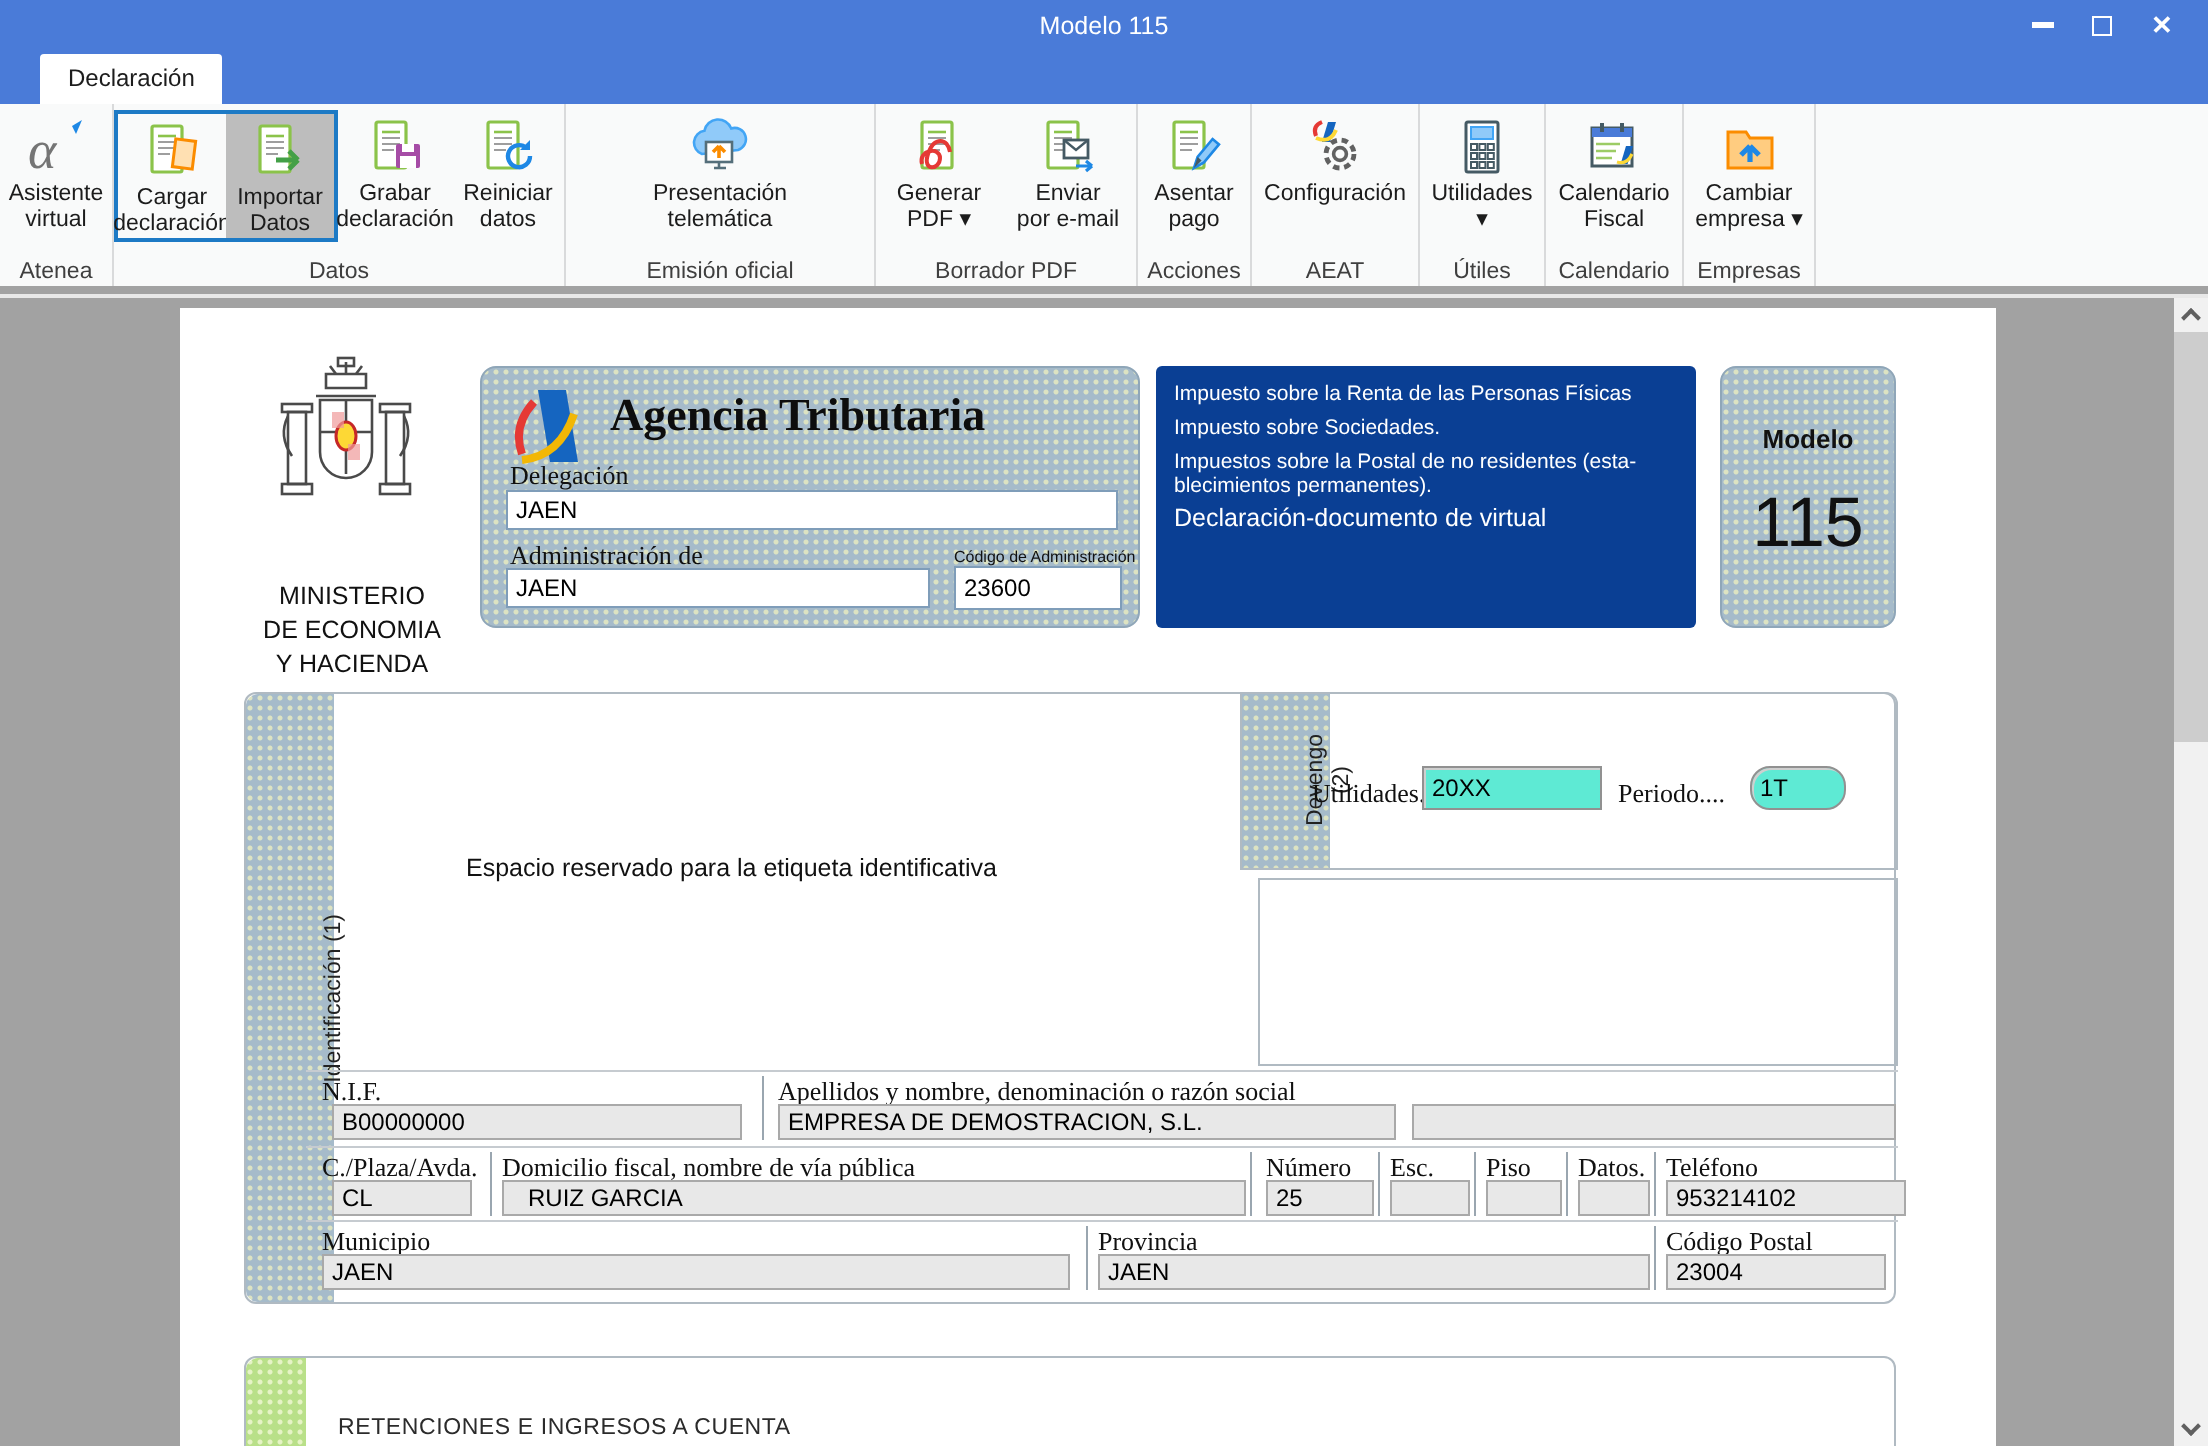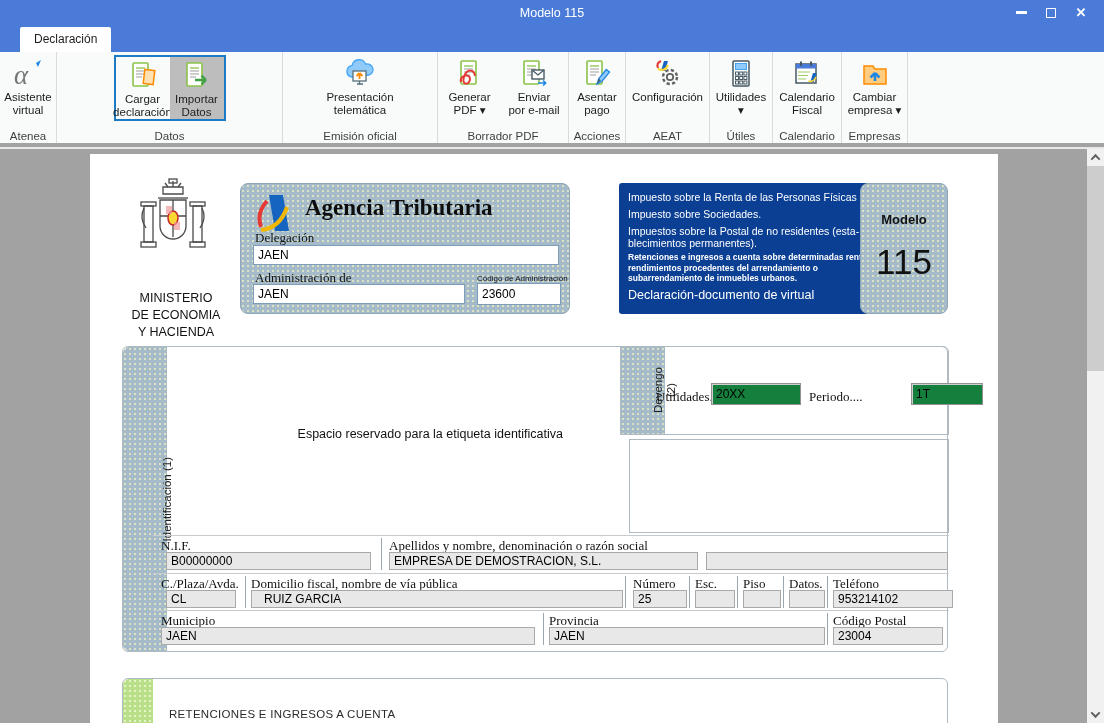--- a/index.html
+++ b/index.html
@@ -49,39 +49,39 @@
     background-size: 5px 5px; }
 
   
   .abs { position: absolute; }
   .ministry { font-size: 12.5px; line-height: 17px; color: #111; text-align: center; }
   .agency-box { border: 1px solid #8fa6b8; border-radius: 8px; }
   .agency-title { font-family: "Liberation Serif", serif; font-weight: bold; font-size: 23px; color: #0d0d0d; }
   .lbl { font-size: 13px; color: #111; font-family: Liberation Serif, serif; }
   .lbl-sm { font-size: 8px; color: #111; }
   .white-input { background: #fff; border: 1px solid #7f9db9; font-size: 12px; padding: 0 4px; font-family: "Liberation Sans", sans-serif; }
-  .gray-input { background: #15803d; border: 1px solid #919191; box-shadow: inset 1px 1px 0 #cfcfcf; font-size: 12px; padding: 0 4px; font-family: "Liberation Sans", sans-serif; }
-  .info-box { background: #0a3f94; border-radius: 3px; color: #fff; padding: 8px 9px; margin-left: 41px; }
+  .gray-input { background: #5eead4; border: 1px solid #919191; box-shadow: inset 1px 1px 0 #cfcfcf; font-size: 12px; padding: 0 4px; font-family: "Liberation Sans", sans-serif; }
+  .info-box { background: #0a3f94; border-radius: 3px; color: #fff; padding: 8px 9px; }
   .info-l1 { font-size: 10.5px; margin-bottom: 5px; }
   .info-l3 { font-size: 10.5px; white-space: pre-line; line-height: 12px; margin-bottom: 3px; }
   .info-l4 { font-size: 8.5px; font-weight: bold; line-height: 10.5px; margin-bottom: 4px; }
   .info-l5 { font-size: 12.5px; }
   .model-box { border: 1px solid #8fa6b8; border-radius: 8px; text-align: center; }
   .model-label { font-size: 13px; font-weight: bold; color: #111; }
   .model-number { font-size: 35px; color: #111; }
 
   
   .section-box { border: 1px solid #b0bac2; border-radius: 6px; }
   .vlabel { display: flex; align-items: center; justify-content: center; }
   .vlabel span { writing-mode: vertical-rl; transform: rotate(180deg); font-size: 11.5px; color: #222;
                  white-space: pre-line; text-align: center; line-height: 13px; }
   .hline { position: absolute; height: 1px; background: #c6cbd0; }
   .vsep { position: absolute; width: 1px; background: #9aa6b0; }
   .f-input { position: absolute; height: 18px; background: #e8e8e8; border: 1px solid #a9a9a9; font-size: 12px; padding: 0 4px; font-family: "Liberation Sans", sans-serif; }
-  .etiqueta { font-size: 12.5px; color: #111; text-align: right; }
+  .etiqueta { font-size: 12.5px; color: #111; text-align: left; }
   .ret-title { font-size: 11.5px; color: #2b2b2b; letter-spacing: 0.3px; }
 </style>
 </head>
 <body>
 
 <div class="window">
 
   <div class="titlebar">
     <div class="win-title">Modelo 115</div>
     <div class="win-controls">
@@ -136,20 +136,47 @@
               <svg width="30" height="30" viewBox="0 0 30 30">
                   <rect x="5" y="2" width="15" height="23" rx="1" fill="#fff" stroke="#8bc34a" stroke-width="1.6"></rect>
                   <path d="M8 7h9" stroke="#8bc34a" stroke-width="1.3"></path>
                   <path d="M8 10h9M8 13h9M8 16h6" stroke="#9e9e9e" stroke-width="1.1"></path>
                   <path d="M13 19h11m0 0l-4.5-4.5M24 19l-4.5 4.5" stroke="#43a047" stroke-width="2.4" fill="none"></path>
                 </svg>
             </div>
             <div class="rb-label">Importar
 Datos</div>
           </div>
+        </div>
+        <div class="rb-btn" style="width:57px">
+          <div class="rb-icon">
+            <svg width="30" height="30" viewBox="0 0 30 30">
+                <rect x="5" y="2" width="15" height="23" rx="1" fill="#fff" stroke="#8bc34a" stroke-width="1.6"></rect>
+                <path d="M8 7h9" stroke="#8bc34a" stroke-width="1.3"></path>
+                <path d="M8 10h9M8 13h9M8 16h6" stroke="#9e9e9e" stroke-width="1.1"></path>
+                <rect x="15" y="13" width="12" height="12" rx="1" fill="#a64ca6"></rect>
+                <rect x="18" y="13" width="6" height="4" fill="#fff"></rect>
+                <rect x="17" y="19" width="8" height="6" fill="#fff"></rect>
+              </svg>
+          </div>
+          <div class="rb-label">Grabar
+declaración</div>
+        </div>
+        <div class="rb-btn" style="width:56px">
+          <div class="rb-icon">
+            <svg width="30" height="30" viewBox="0 0 30 30">
+                <rect x="5" y="2" width="15" height="23" rx="1" fill="#fff" stroke="#8bc34a" stroke-width="1.6"></rect>
+                <path d="M8 7h9" stroke="#8bc34a" stroke-width="1.3"></path>
+                <path d="M8 10h9M8 13h9M8 16h6" stroke="#9e9e9e" stroke-width="1.1"></path>
+                <path d="M26 19a5.5 5.5 0 1 1-1.8-4" stroke="#1e88e5" stroke-width="2.2" fill="none"></path>
+                <path d="M26 11v5h-5z" fill="#1e88e5"></path>
+              </svg>
+          </div>
+          <div class="rb-label">Reiniciar
+datos</div>
         </div>
       </div>
       <div class="rb-groupname">Datos</div>
     </div>
 
     <div class="rb-group" style="width:155px">
       <div class="rb-buttons">
         <div class="rb-btn" style="width:78px">
           <div class="rb-icon">
             <svg width="38" height="30" viewBox="0 0 38 30">
@@ -339,21 +366,20 @@
         <div class="abs lbl-sm" style="left:236px; top:90px">Código de Administración</div>
         <input class="abs white-input" style="left: 12px; top: 100px; width: 212px; height: 20px;" value="JAEN">
         <input class="abs white-input" style="left: 236px; top: 99px; width: 84px; height: 22px;" value="23600">
       </div>
 
       <div class="abs info-box" style="left:488px; top:29px; width:270px; height:131px">
         <div class="info-l1">Impuesto sobre la Renta de las Personas Físicas</div>
         <div class="info-l1">Impuesto sobre Sociedades.</div>
         <div class="info-l3">Impuestos sobre la Postal de no residentes (esta-
 blecimientos permanentes).</div>
-        <div class="info-l4">Retenciones e ingresos a cuenta sobre determinadas rentas o rendimientos procedentes del arrendamiento o subarrendamiento de inmuebles urbanos.</div>
         <div class="info-l5">Declaración-documento de virtual</div>
       </div>
 
       <div class="abs model-box dotted-blue" style="left:770px; top:29px; width:88px; height:131px">
         <div class="abs model-label" style="left:0; top:28px; width:100%">Modelo</div>
         <div class="abs model-number" style="left:0; top:58px; width:100%">115</div>
       </div>
 
       <div class="abs section-box" style="left:32px; top:192px; width:826px; height:306px">
         <div class="abs vlabel dotted-blue" style="left:0; top:0; width:30px; height:304px; border-radius:6px 0 0 6px">
@@ -362,21 +388,21 @@
         <div class="abs etiqueta" style="left:110px; top:80px; width:330px">Espacio reservado para la etiqueta identificativa</div>
 
         <div class="abs" style="left:497px; top:-1px; width:329px; height:89px; border:1px solid #b0bac2; border-radius:0 6px 0 0"></div>
         <div class="abs vlabel dotted-blue" style="left:498px; top:0; width:30px; height:87px">
           <span>Devengo
 (2)</span>
         </div>
         <div class="abs lbl" style="left:533px; top:42px">Utilidades..</div>
         <input class="abs gray-input" style="left: 588px; top: 36px; width: 90px; height: 22px;" value="20XX">
         <div class="abs lbl" style="left:686px; top:42px">Periodo....</div>
-        <input class="abs gray-input" style="left: 788px; top: 36px; width: 72px; height: 22px;" value="1T">
+        <input class="abs gray-input" style="left: 752px; top: 36px; width: 48px; height: 22px; border-radius: 10px;" value="1T">
         <div class="abs" style="left:506px; top:92px; width:320px; height:94px; border:1px solid #b0bac2"></div>
 
         <div class="hline" style="left:30px; top:188px; width:796px"></div>
         <div class="abs lbl" style="left:38px; top:191px">N.I.F.</div>
         <input class="f-input" style="left: 43px; top: 205px; width: 205px;" value="B00000000">
         <div class="vsep" style="left:258px; top:191px; height:32px"></div>
         <div class="abs lbl" style="left:266px; top:191px">Apellidos y nombre, denominación o razón social</div>
         <input class="f-input" style="left: 266px; top: 205px; width: 309px;" value="EMPRESA DE DEMOSTRACION, S.L.">
         <input class="f-input" style="left: 583px; top: 205px; width: 242px;" value="">
 

